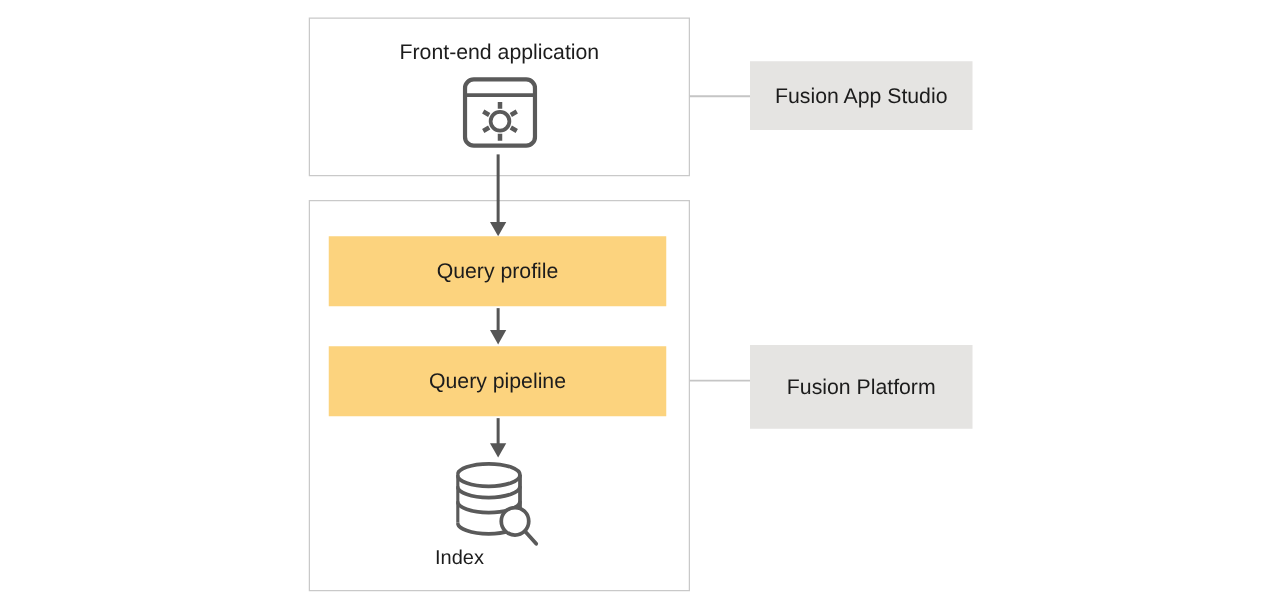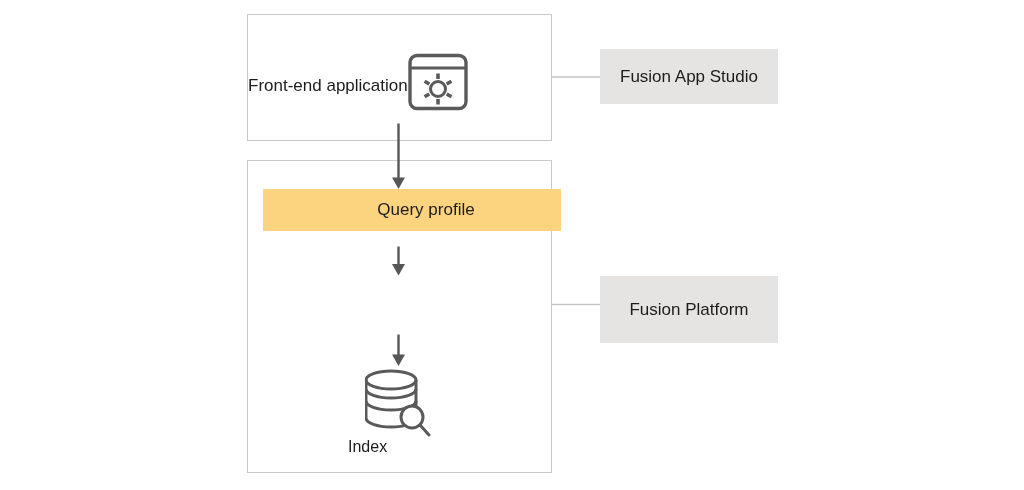--- a/index.html
+++ b/index.html
@@ -4,28 +4,28 @@
 <style>
   html,body{margin:0;padding:0;background:#ffffff;}
   .canvas{
     position:relative;width:1024px;height:490px;background:#ffffff;overflow:hidden;
     font-family:"Liberation Sans",sans-serif;color:var(--text,#1c1c1c);
   }
   .outline-box{
     position:absolute;background:#ffffff;border:1px solid var(--box-border,#c9c9c9);
     box-sizing:border-box;
   }
-  .frontend-box{left:247px;top:14px;width:305px;height:127px;display:flex;flex-direction:row;align-items:center;}
+  .frontend-box{left:247px;top:14px;width:305px;height:127px;display:flex;flex-direction:column;align-items:center;}
   .platform-box{left:247px;top:160px;width:305px;height:313px;}
   .box-title{margin-top:17px;font-size:17px;line-height:20px;}
   .app-icon{margin-top:9px;}
   .node{
-    position:absolute;left:263px;width:270px;height:42px;
+    position:absolute;left:263px;width:270px;height:56px;
     background:var(--highlight-bg,#fcd37e);
-    display:flex;align-items:center;justify-content:center;font-size:17px;padding-left:28px;
+    display:flex;align-items:center;justify-content:center;font-size:17px;
   }
   .node-profile{top:189px;}
   .node-pipeline{top:277px;}
   .side-label{
     position:absolute;left:600px;width:178px;background:var(--label-bg,#e5e4e2);
     display:flex;align-items:center;justify-content:center;font-size:17px;
   }
   .side-label-app-studio{top:49px;height:55px;justify-content:center;}
   .side-label-platform{top:276px;height:67px;}
   .db-icon{position:absolute;left:365px;top:369px;}
@@ -55,20 +55,23 @@
   <div class="side-label side-label-app-studio">
     <span>Fusion App Studio</span>
   </div>
 
   <div class="outline-box platform-box"></div>
 
   <div class="node node-profile">
     <span>Query profile</span>
   </div>
 
+  <div class="node node-pipeline">
+    <span>Query pipeline</span>
+  </div>
 
   <svg class="db-icon" width="66" height="68" viewBox="0 0 66 68">
     <path class="icon-stroke" stroke-width="3" d="M1,11 V49 M51,11 V49"></path>
     <ellipse class="icon-stroke" cx="26" cy="11" rx="25" ry="9" stroke-width="3"></ellipse>
     <path class="icon-stroke" stroke-width="3" d="M1,20 A25,9 0 0 0 51,20"></path>
     <path class="icon-stroke" stroke-width="3" d="M1,32 A25,9 0 0 0 51,32"></path>
     <path class="icon-stroke" stroke-width="3" d="M1,49 A25,9 0 0 0 51,49"></path>
     <circle class="icon-fill-white" cx="47" cy="48" r="11" stroke-width="3"></circle>
     <path class="icon-stroke" stroke-width="3" stroke-linecap="round" d="M55,56 L64,66"></path>
   </svg>

